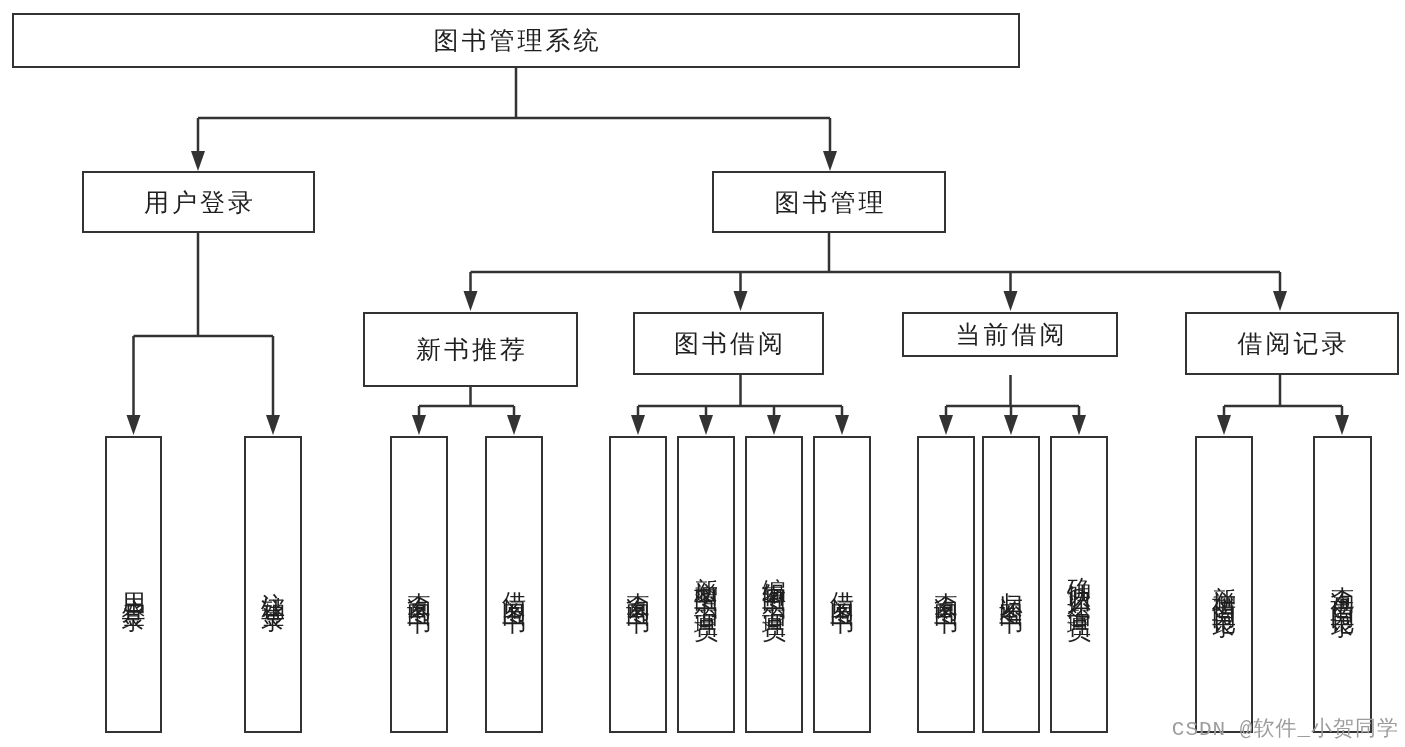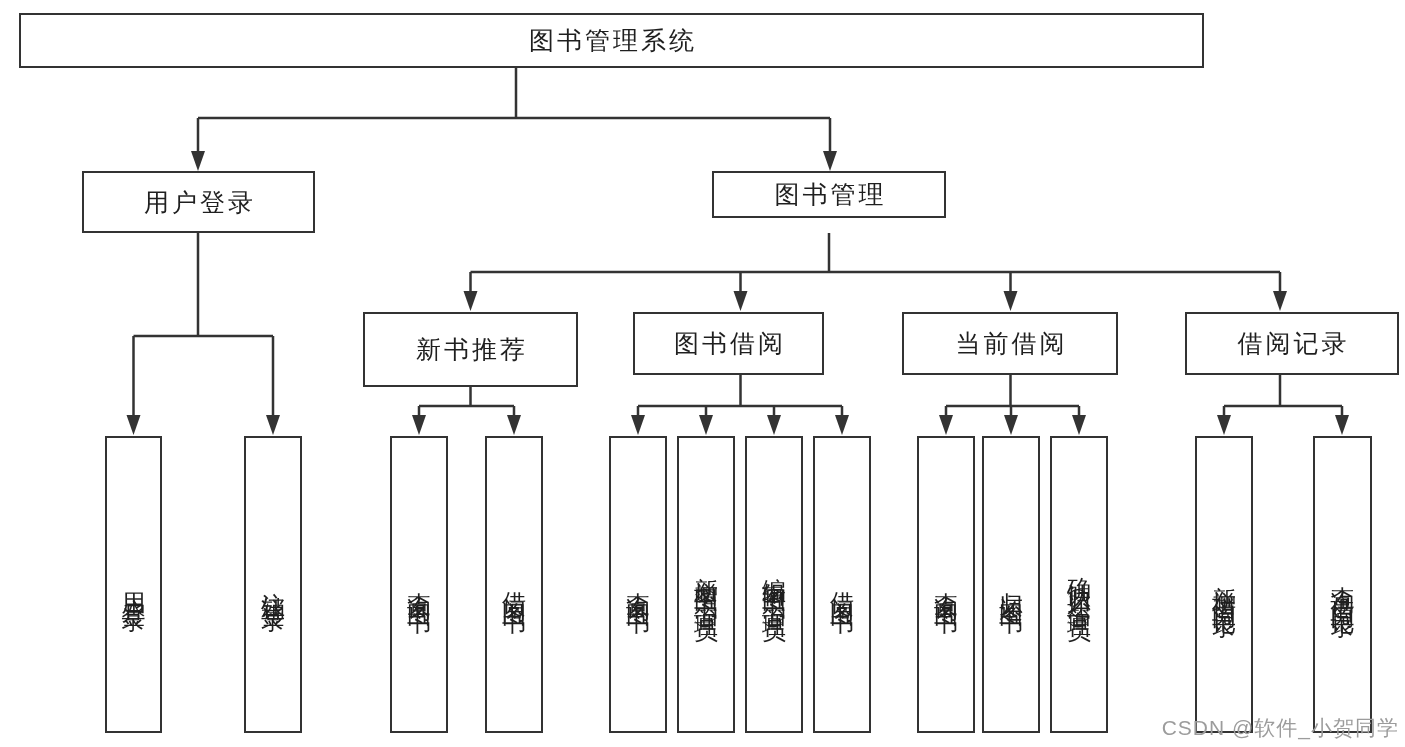--- a/index.html
+++ b/index.html
@@ -37,20 +37,21 @@
     letter-spacing:6px;
     line-height:1;
   }
   .watermark{
     position:absolute;z-index:3;
     right:6px;top:714px;
     font-size:21px;
     letter-spacing:1px;
     color:var(--watermark);
     white-space:nowrap;
+    font-family:Liberation Mono, monospace;
   }
 </style>
 </head>
 <body>
 
 <div class="stage">
 
   <svg class="wires" width="1405" height="747" viewBox="0 0 1405 747">
 
     <path d="M516 68 V118 M198 118 H830 M198 118 V153 M830 118 V153"></path>
@@ -80,38 +81,38 @@
     <path d="M1010.5 375 V406 M946 406 H1079 M946 406 V416 M1011 406 V416 M1079 406 V416"></path>
     <polygon points="939,415 953,415 946,435"></polygon>
     <polygon points="1004,415 1018,415 1011,435"></polygon>
     <polygon points="1072,415 1086,415 1079,435"></polygon>
 
     <path d="M1280 375 V406 M1224 406 H1342 M1224 406 V416 M1342 406 V416"></path>
     <polygon points="1217,415 1231,415 1224,435"></polygon>
     <polygon points="1335,415 1349,415 1342,435"></polygon>
   </svg>
 
-  <div class="box" style="left:12px;top:13px;width:1185px;height:55px;margin-left:7px;">
+  <div class="box" style="left:12px;top:13px;width:1008px;height:55px;">
     <span class="hlabel">图书管理系统</span>
   </div>
 
   <div class="box" style="left:82px;top:171px;width:233px;height:62px;">
     <span class="hlabel">用户登录</span>
   </div>
-  <div class="box" style="left:712px;top:171px;width:234px;height:47px;">
+  <div class="box" style="left:712px;top:171px;width:234px;height:62px;">
     <span class="hlabel">图书管理</span>
   </div>
 
   <div class="box" style="left:363px;top:312px;width:215px;height:75px;text-align:center;">
     <span class="hlabel">新书推荐</span>
   </div>
   <div class="box" style="left:633px;top:312px;width:191px;height:63px;">
     <span class="hlabel">图书借阅</span>
   </div>
-  <div class="box" style="left:902px;top:312px;width:216px;height:63px;">
+  <div class="box" style="left:902px;top:312px;width:216px;height:45px;">
     <span class="hlabel">当前借阅</span>
   </div>
   <div class="box" style="left:1173px;top:312px;width:214px;height:63px;margin-left:12px;">
     <span class="hlabel">借阅记录</span>
   </div>
 
   <div class="box leaf" style="left:105px;top:436px;width:57px;height:297px;">
     <span>用户登录</span>
   </div>
   <div class="box leaf" style="left:244px;top:436px;width:58px;height:297px;">

